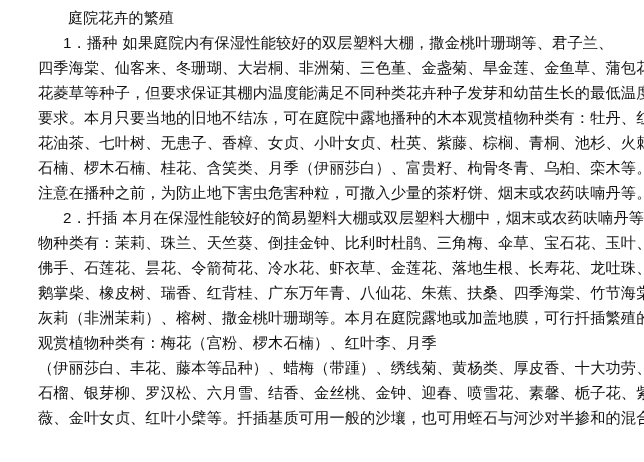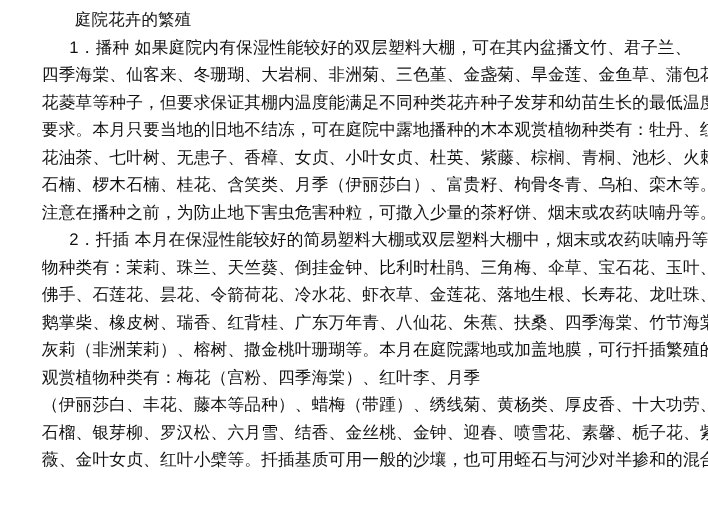--- a/index.html
+++ b/index.html
@@ -11,30 +11,30 @@
   .title { left: 68px; font-size: 15px; }
   .indent { left: 63px; }
   .num { font-family: "Liberation Sans", "DejaVu Sans", sans-serif; }
 </style>
 </head>
 <body>
 
 <div class="page">
   <div class="line title" style="top:9px">庭院花卉的繁殖</div>
 
-  <div class="line indent" style="top:34px"><span class="num">1．</span><span>播种  如果庭院内有保湿性能较好的双层塑料大棚，可在其内盆播文竹、君子兰、</span></div>
+  <div class="line indent" style="top:34px"><span class="num">1．</span><span>播种  如果庭院内有保湿性能较好的双层塑料大棚，撒金桃叶珊瑚等、君子兰、</span></div>
   <div class="line" style="top:59px">四季海棠、仙客来、冬珊瑚、大岩桐、非洲菊、三色堇、金盏菊、旱金莲、金鱼草、蒲包花、</div>
   <div class="line" style="top:84px">花菱草等种子，但要求保证其棚内温度能满足不同种类花卉种子发芽和幼苗生长的最低温度</div>
   <div class="line" style="top:109px">要求。本月只要当地的旧地不结冻，可在庭院中露地播种的木本观赏植物种类有：牡丹、红</div>
   <div class="line" style="top:134px">花油茶、七叶树、无患子、香樟、女贞、小叶女贞、杜英、紫藤、棕榈、青桐、池杉、火棘、</div>
   <div class="line" style="top:159px">石楠、椤木石楠、桂花、含笑类、月季（伊丽莎白）、富贵籽、枸骨冬青、乌桕、栾木等。</div>
   <div class="line" style="top:184px">注意在播种之前，为防止地下害虫危害种粒，可撒入少量的茶籽饼、烟末或农药呋喃丹等。</div>
 
   <div class="line indent" style="top:209px"><span class="num">2．</span><span>扦插  本月在保湿性能较好的简易塑料大棚或双层塑料大棚中，烟末或农药呋喃丹等</span></div>
   <div class="line" style="top:234px">物种类有：茉莉、珠兰、天竺葵、倒挂金钟、比利时杜鹃、三角梅、伞草、宝石花、玉叶、</div>
   <div class="line" style="top:259px">佛手、石莲花、昙花、令箭荷花、冷水花、虾衣草、金莲花、落地生根、长寿花、龙吐珠、</div>
   <div class="line" style="top:284px">鹅掌柴、橡皮树、瑞香、红背桂、广东万年青、八仙花、朱蕉、扶桑、四季海棠、竹节海棠、</div>
   <div class="line" style="top:309px">灰莉（非洲茉莉）、榕树、撒金桃叶珊瑚等。本月在庭院露地或加盖地膜，可行扦插繁殖的</div>
-  <div class="line" style="top:334px">观赏植物种类有：梅花（宫粉、四季海棠）、红叶李、月季</div>
+  <div class="line" style="top:334px">观赏植物种类有：梅花（宫粉、椤木石楠）、红叶李、月季</div>
   <div class="line" style="top:359px">（伊丽莎白、丰花、藤本等品种）、蜡梅（带踵）、绣线菊、黄杨类、厚皮香、十大功劳、</div>
   <div class="line" style="top:384px">石榴、银芽柳、罗汉松、六月雪、结香、金丝桃、金钟、迎春、喷雪花、素馨、栀子花、紫</div>
   <div class="line" style="top:409px">薇、金叶女贞、红叶小檗等。扦插基质可用一般的沙壤，也可用蛭石与河沙对半掺和的混合</div>
 </div>
 
 </body></html>

